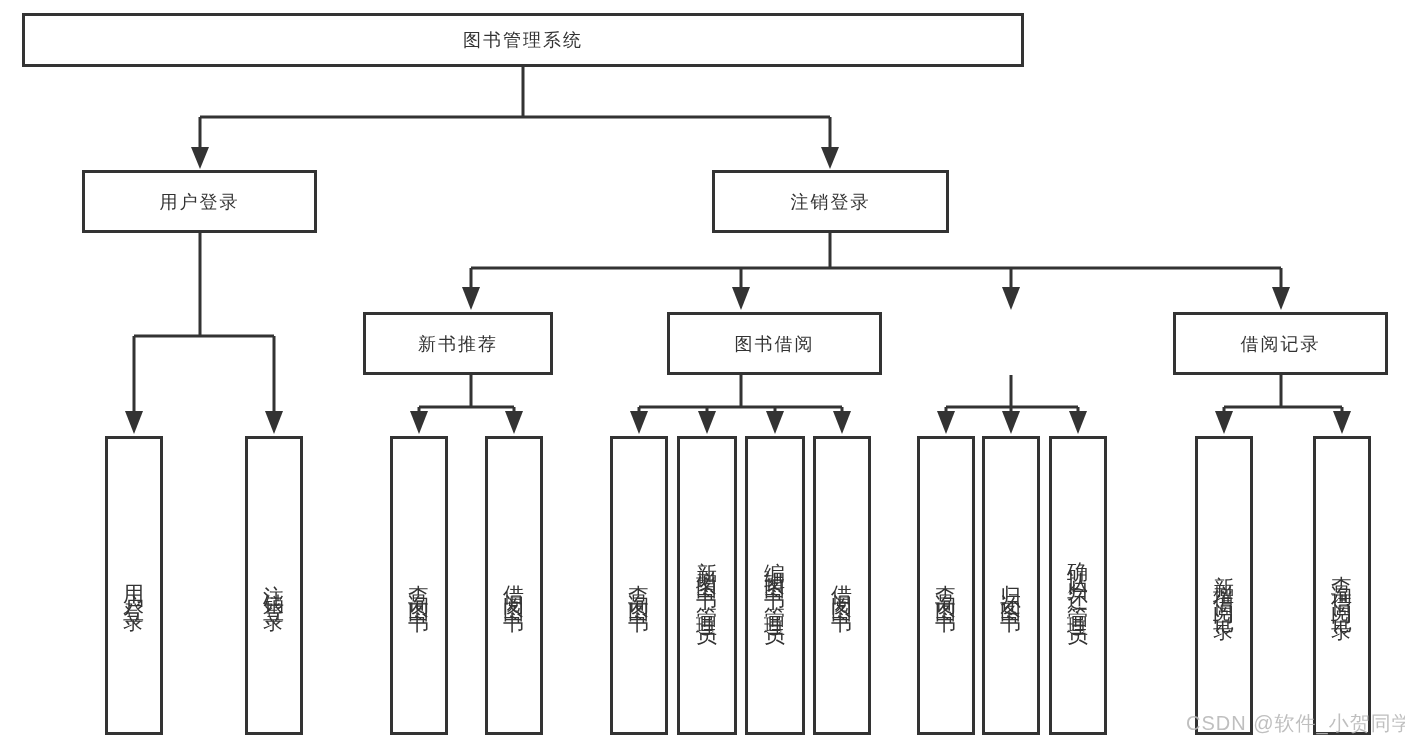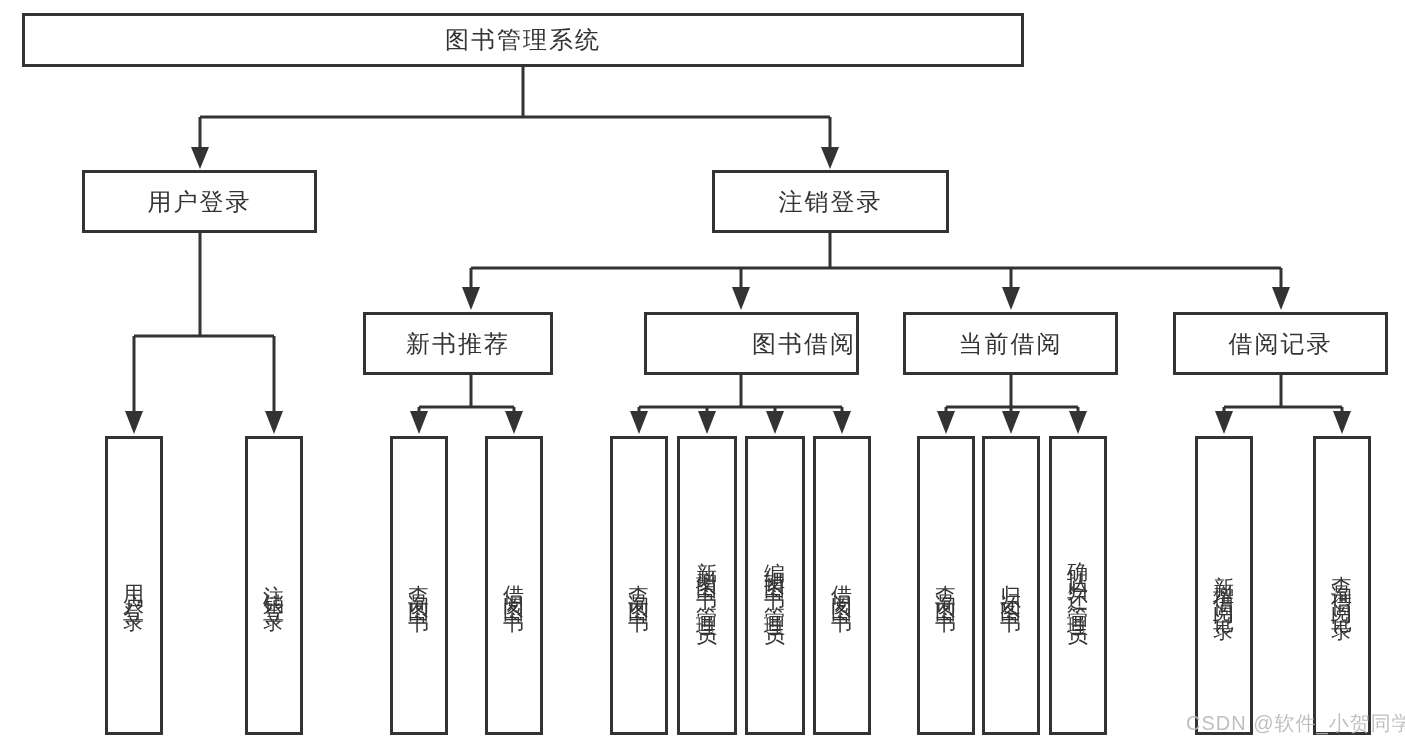--- a/index.html
+++ b/index.html
@@ -23,21 +23,21 @@
     position: absolute;
     box-sizing: border-box;
     border: 3px solid #333333;
     background: #ffffff;
     display: flex;
     align-items: center;
     justify-content: center;
     z-index: 2;
   }
   .hlabel {
-    font-size: 24px;
+    font-size: 18px;
     color: #333333;
     letter-spacing: 2px;
     white-space: nowrap;
   }
   .vlabel {
     writing-mode: vertical-rl;
     text-orientation: mixed;
     font-size: 21px;
     color: #333333;
     letter-spacing: 9px;
@@ -111,25 +111,22 @@
   <div class="box" style="left:82px; top:170px; width:235px; height:63px;">
     <span class="hlabel">用户登录</span>
   </div>
   <div class="box" style="left:712px; top:170px; width:237px; height:63px;">
     <span class="hlabel">注销登录</span>
   </div>
 
   <div class="box" style="left:363px; top:312px; width:190px; height:63px;">
     <span class="hlabel">新书推荐</span>
   </div>
-  <div class="box" style="left:644px; top:312px; width:215px; height:63px;justify-content:flex-end;">
+  <div class="box" style="left:667px; top:312px; width:215px; height:63px;">
     <span class="hlabel">图书借阅</span>
-  </div>
-  <div class="box" style="left:903px; top:312px; width:215px; height:63px;">
-    <span class="hlabel">当前借阅</span>
   </div>
   <div class="box" style="left:1173px; top:312px; width:215px; height:63px;">
     <span class="hlabel">借阅记录</span>
   </div>
 
   <div class="box" style="left:105px; top:436px; width:58px; height:299px;">
     <span class="vlabel">用户登录</span>
   </div>
   <div class="box" style="left:245px; top:436px; width:58px; height:299px;">
     <span class="vlabel">注销登录</span>

